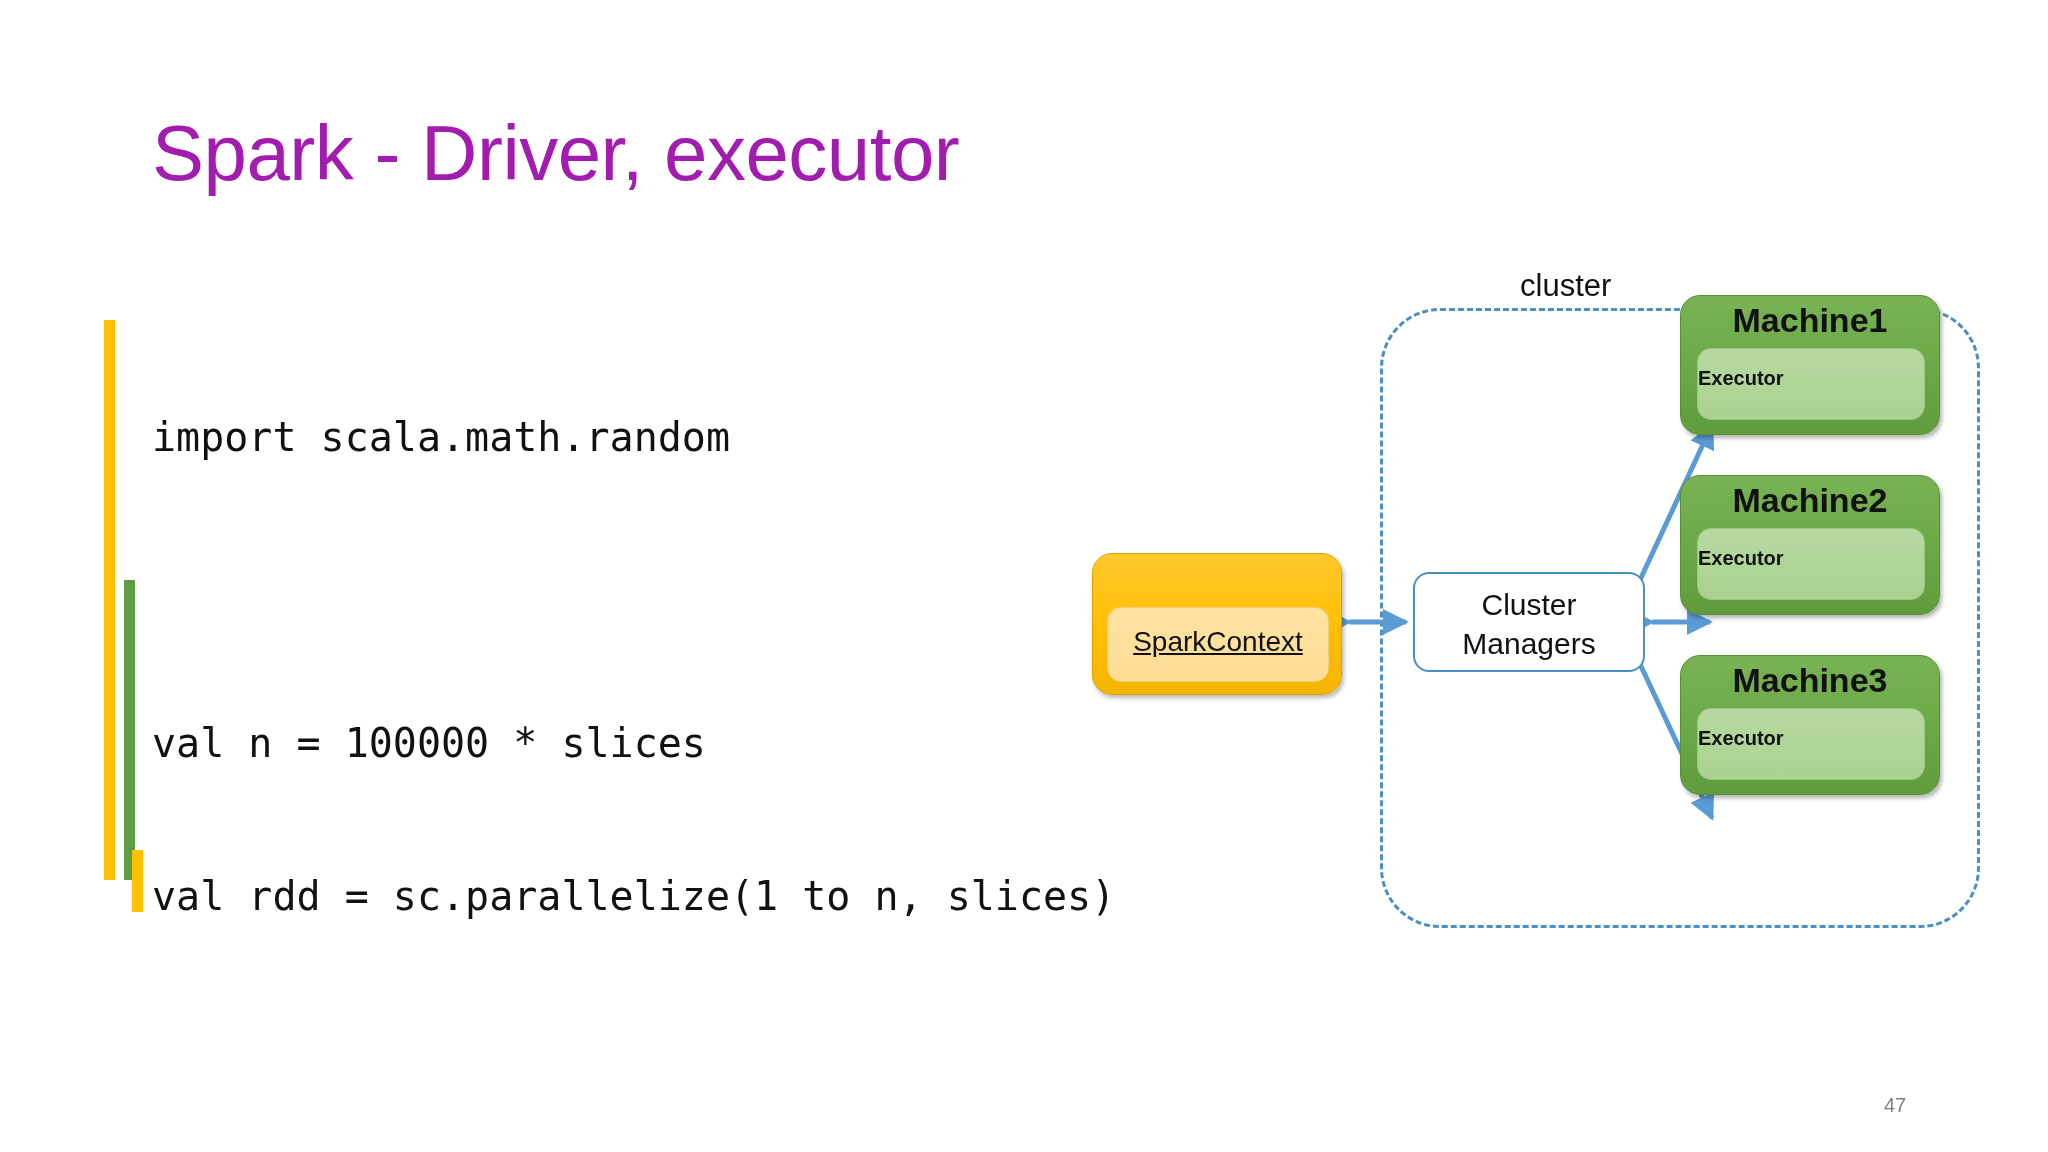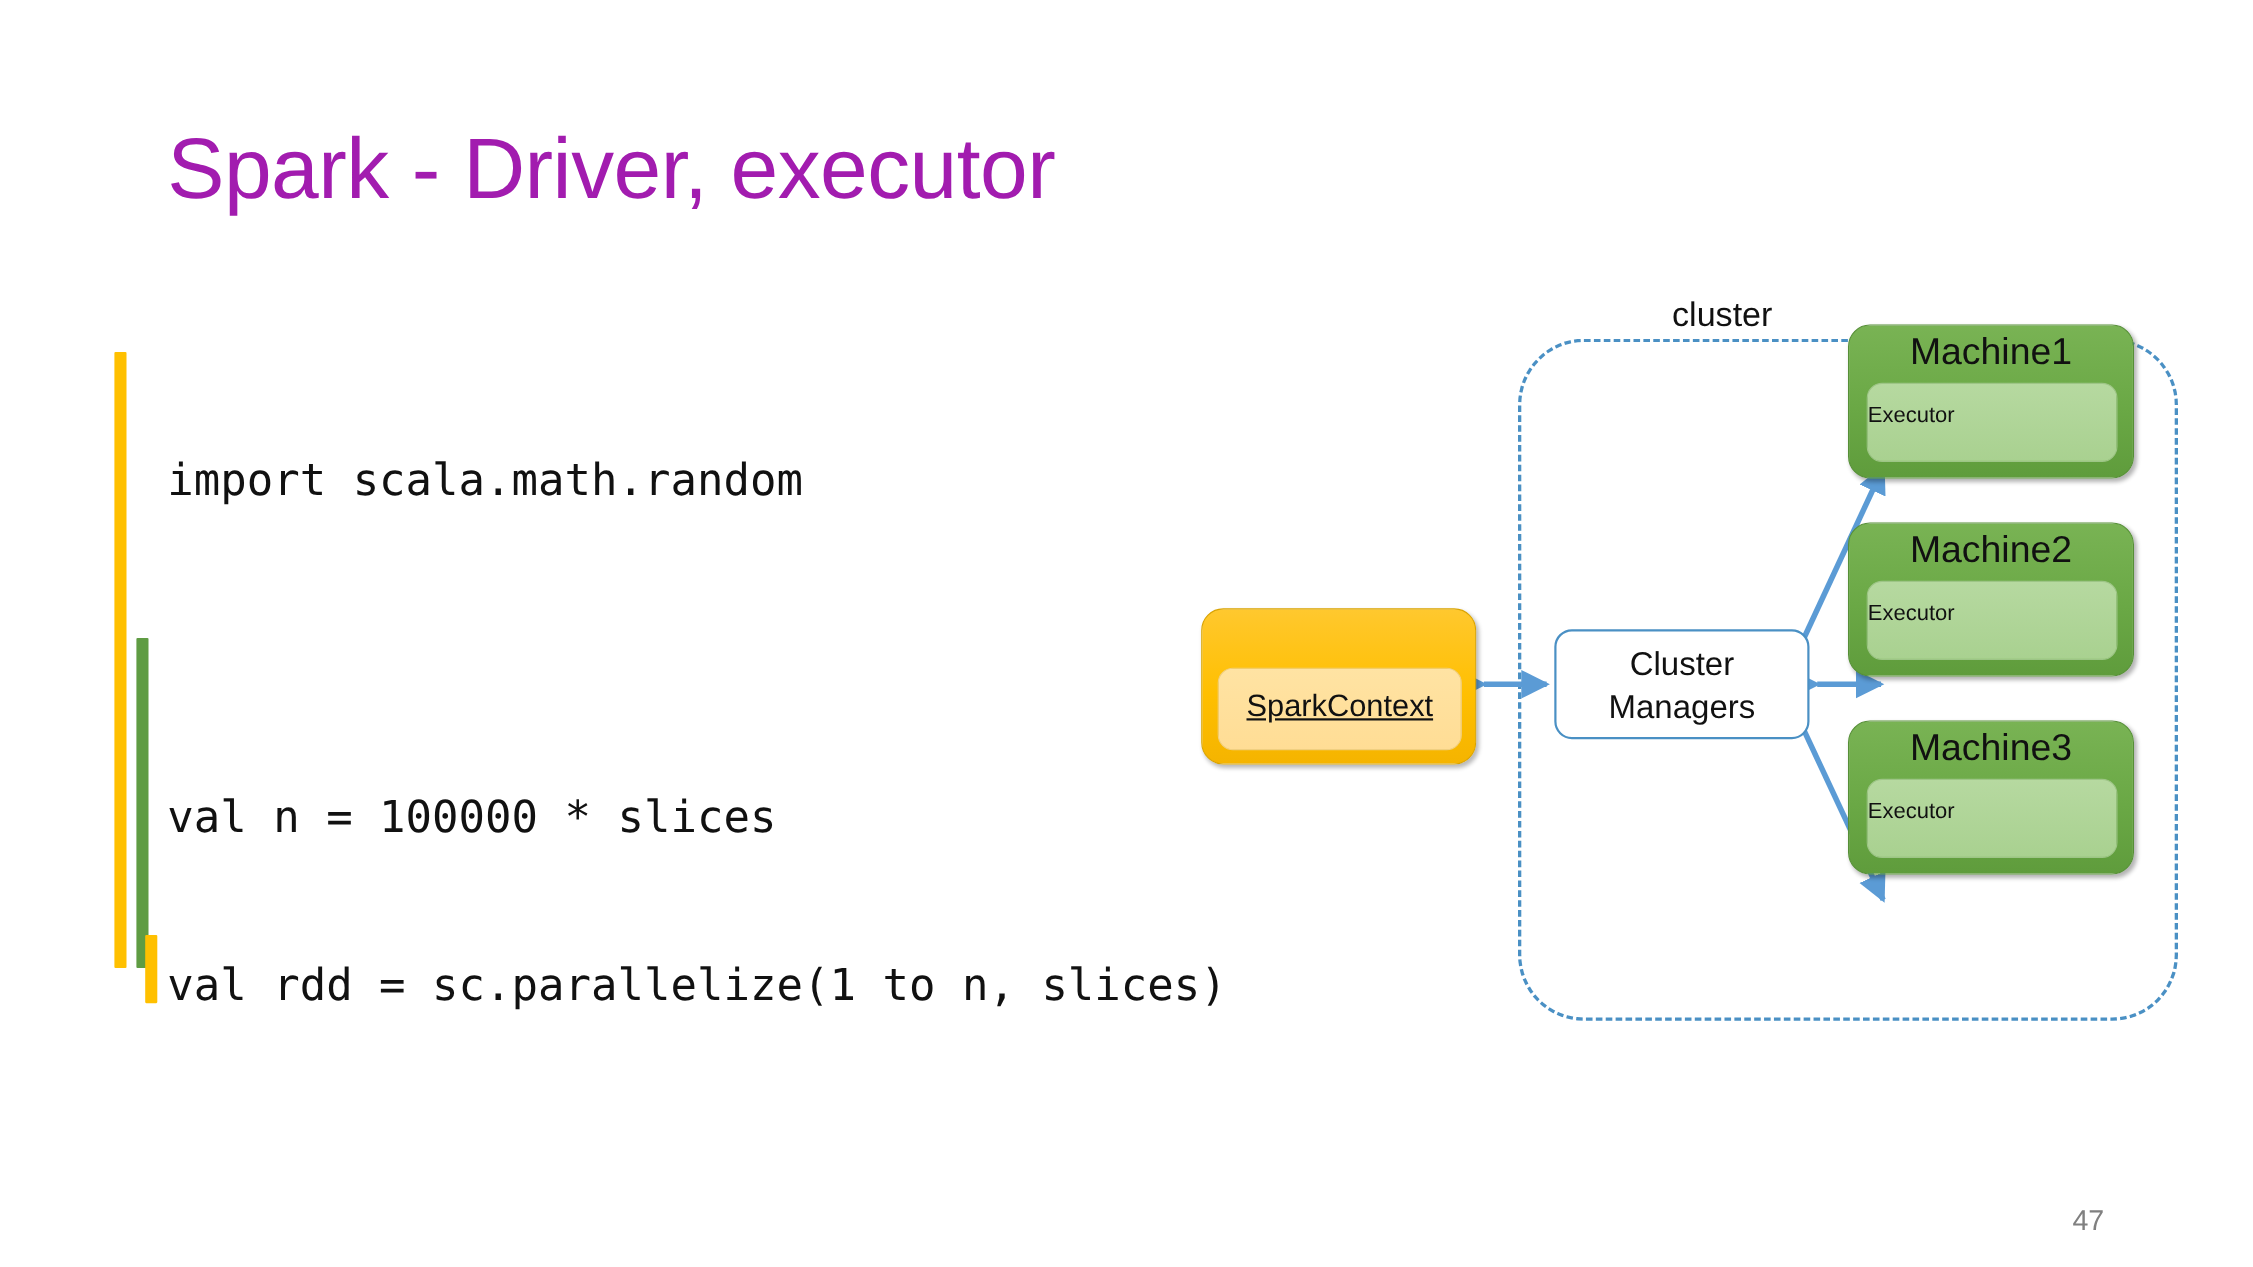--- a/index.html
+++ b/index.html
@@ -172,20 +172,21 @@
   .machine-box {
     position: absolute;
     left: 620px;
     width: 260px;
     height: 140px;
     background: linear-gradient(180deg, #79b354 0%, #6aa845 55%, #5f9c3c 100%);
     border: 1.5px solid #568f37;
     border-radius: 20px;
     box-shadow: 2px 3px 4px rgba(0,0,0,0.3);
     box-sizing: border-box;
+    font-weight: bold;
   }
   #machine-box-1 { top: 45px; }
   #machine-box-2 { top: 225px; }
   #machine-box-3 { top: 405px; }
 
   .machine-label {
     position: absolute;
     top: 5px;
     left: 0;
     width: 100%;
@@ -221,21 +222,21 @@
     width: 940px;
     height: 730px;
     pointer-events: none;
   }
 
   
   #page-number {
     position: absolute;
     left: 1884px;
     top: 1094px;
-    font-size: 26px;
+    font-size: 20px;
     color: #808080;
   }
 </style>
 </head>
 <body>
 
 <div id="slide">
 
   <div id="slide-title">Spark - Driver, executor</div>
 

